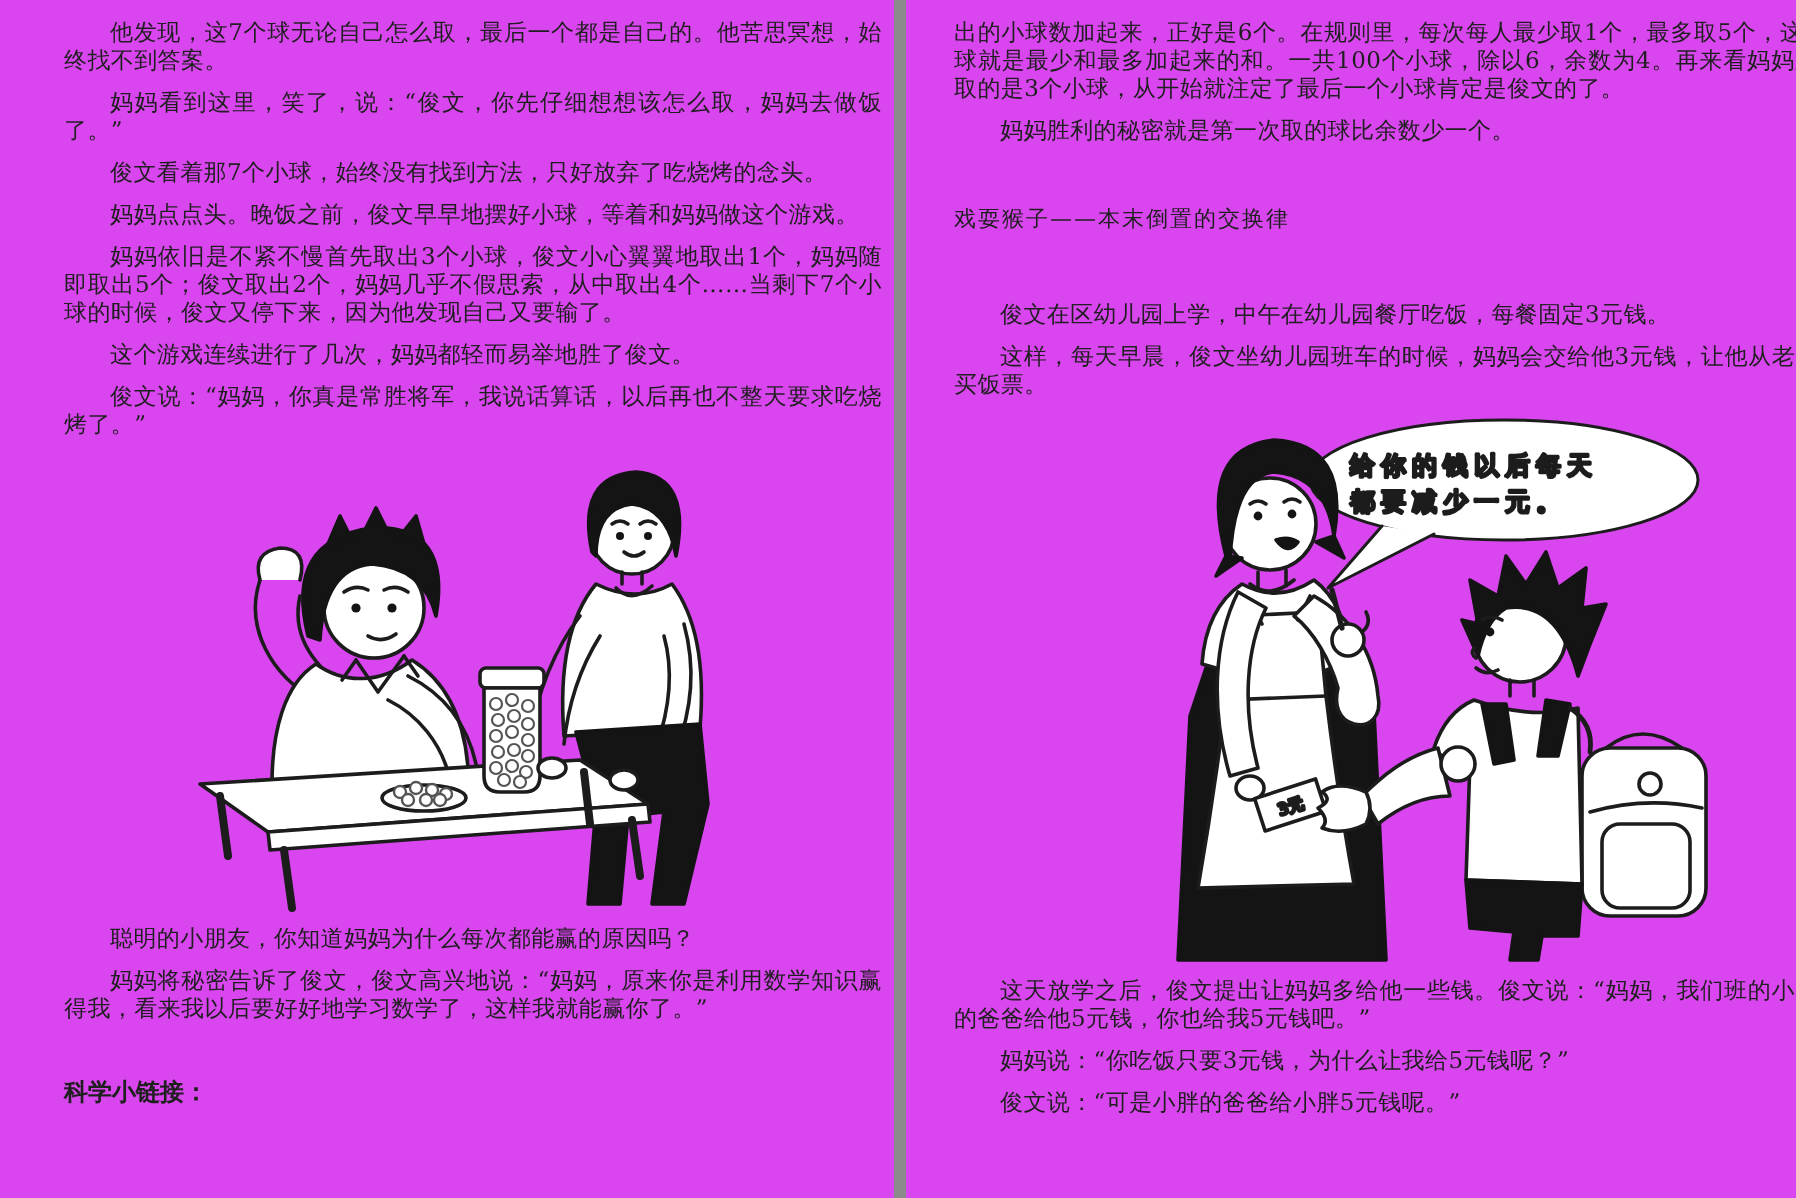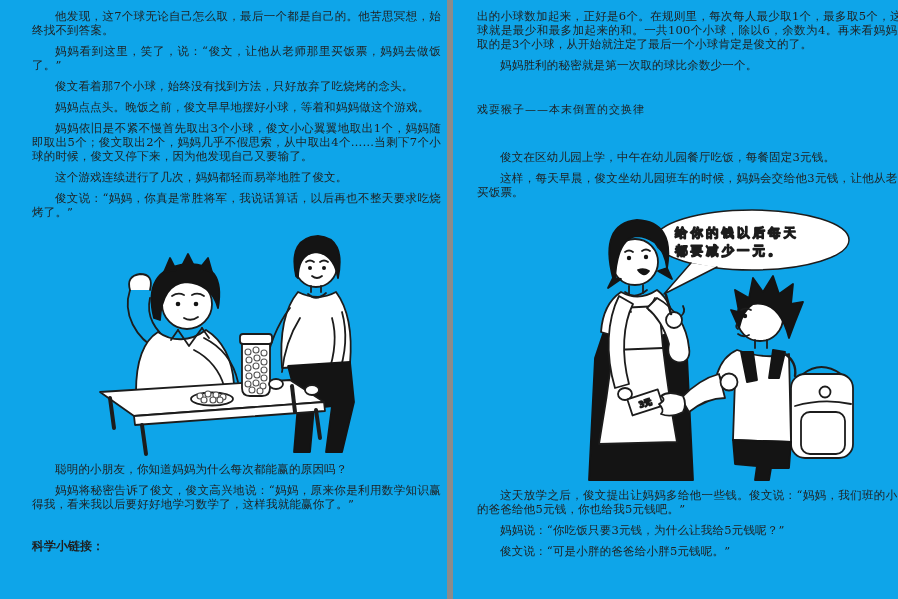--- a/index.html
+++ b/index.html
@@ -1,21 +1,21 @@
 <!DOCTYPE html>
 <html><head>
 <meta charset="utf-8">
 <style>
   html,body{margin:0;padding:0;}
   body{
     width:898px;height:599px;background:#ffffff;overflow:hidden;
     font-family:"DejaVu Serif","Liberation Serif",serif;color:#1f1f1f;
   }
   .spread{position:relative;width:898px;height:599px;background:#ffffff;}
-  .page{position:absolute;top:0;height:599px;box-sizing:border-box;overflow:hidden;background:#0ea5e9;}
+  .page{position:absolute;top:0;height:599px;box-sizing:border-box;overflow:hidden;background:#d946ef;}
   .page-left{left:0;width:447px;padding:9px 6px 0 32px;}
   .page-right{left:453px;width:485px;padding:9px 5px 0 24px;}
   .gutter{position:absolute;left:447px;top:0;width:6px;height:599px;background:#8b8b8b;}
   p.para{margin:0 0 7px;font-size:11.5px;line-height:14px;text-indent:2em;text-align:justify;letter-spacing:.2px;}
   p.cont{text-indent:0;}
   .sci-head{margin:28px 0 7px;font-family:"DejaVu Sans","Liberation Sans",sans-serif;font-weight:bold;font-size:12px;line-height:14px;}
   .sec-head{margin:28px 0 30px;font-family:"DejaVu Sans","Liberation Sans",sans-serif;font-weight:normal;font-size:11px;line-height:20px;letter-spacing:1px;}
   .illu{position:relative;}
   .illu-left{height:232px;margin:2px 0 4px;}
   .illu-right{height:276px;margin:2px 0 6px;}
@@ -23,21 +23,21 @@
   .bubble-text{font-family:"DejaVu Sans","Liberation Sans",sans-serif;font-size:12.5px;letter-spacing:3px;fill:#1c1c1c;}
   .ticket-text{font-family:"DejaVu Sans","Liberation Sans",sans-serif;font-size:8px;fill:#1c1c1c;}
 </style>
 </head>
 <body>
 
 <div class="spread">
 
   <div class="page page-left">
     <p class="para">他发现，这7个球无论自己怎么取，最后一个都是自己的。他苦思冥想，始终找不到答案。</p>
-    <p class="para">妈妈看到这里，笑了，说：“俊文，让他从老师那里买饭票，妈妈去做饭了。”</p>
+    <p class="para">妈妈看到这里，笑了，说：“俊文，你先仔细想想该怎么取，妈妈去做饭了。”</p>
     <p class="para">俊文看着那7个小球，始终没有找到方法，只好放弃了吃烧烤的念头。</p>
     <p class="para">妈妈点点头。晚饭之前，俊文早早地摆好小球，等着和妈妈做这个游戏。</p>
     <p class="para">妈妈依旧是不紧不慢首先取出3个小球，俊文小心翼翼地取出1个，妈妈随即取出5个；俊文取出2个，妈妈几乎不假思索，从中取出4个……当剩下7个小球的时候，俊文又停下来，因为他发现自己又要输了。</p>
     <p class="para">这个游戏连续进行了几次，妈妈都轻而易举地胜了俊文。</p>
     <p class="para">俊文说：“妈妈，你真是常胜将军，我说话算话，以后再也不整天要求吃烧烤了。”</p>
 
     <div class="illu illu-left">
       <svg style="left:60px" width="290" height="232" viewBox="0 0 290 232">
         <g stroke="#1c1c1c" stroke-width="1.8" fill="none" stroke-linecap="round" stroke-linejoin="round">
 

